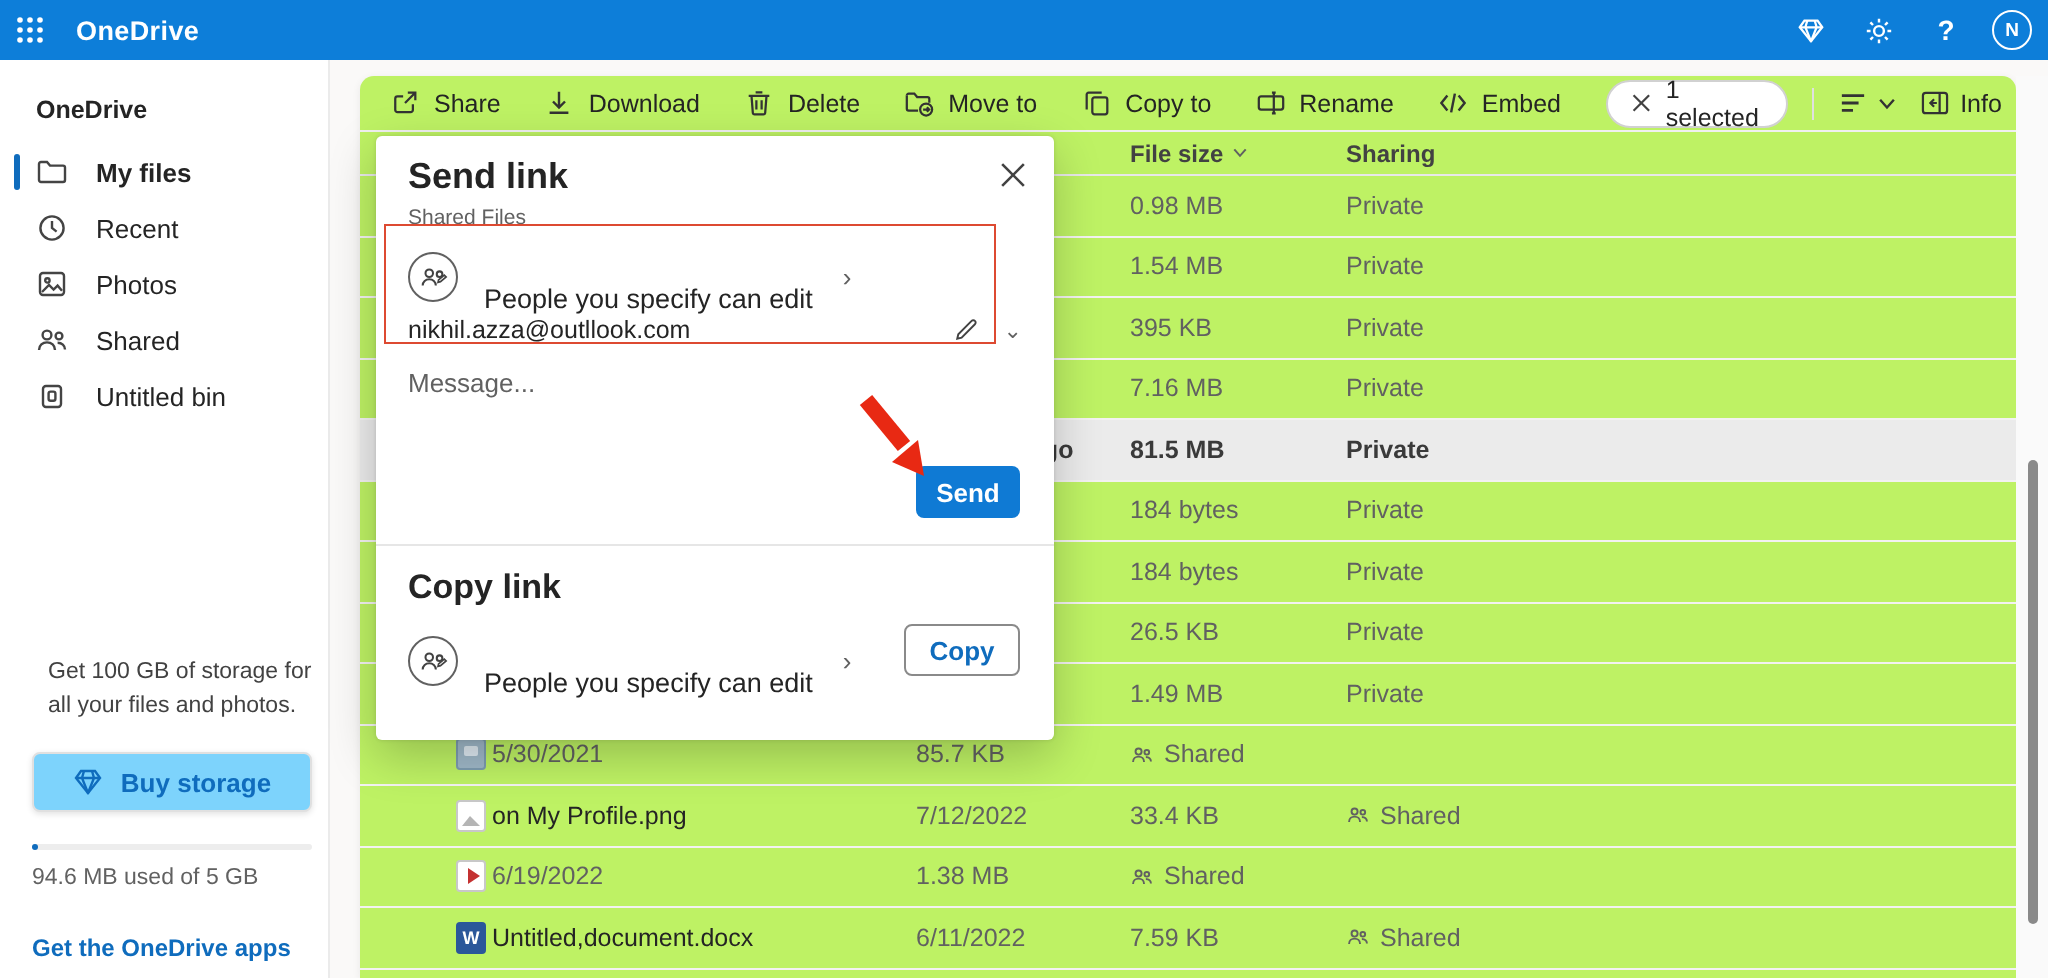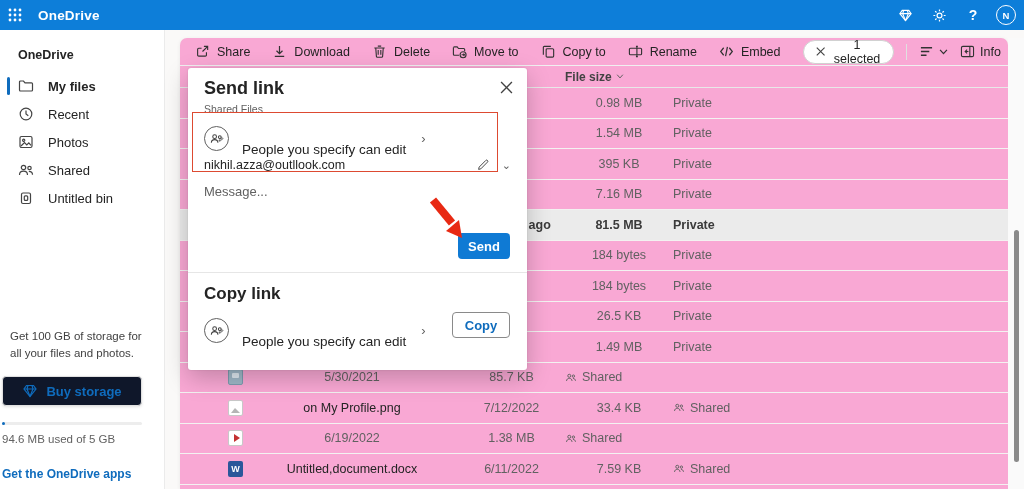--- a/index.html
+++ b/index.html
@@ -26,35 +26,35 @@
   .sidebar { position:absolute; left:0; top:30px; width:165px; height:459px;
     background:#fff; border-right:1px solid #ebebeb; z-index:2; }
   .sb-heading { font-size:12.5px; font-weight:bold; color:#242424; padding:18px 0 10px 18px; }
   .sb-item { position:relative; height:28px; display:flex; align-items:center; gap:14px;
     padding-left:18px; font-size:13px; color:#242424; cursor:pointer; }
   .sb-item .sel-bar { display:none; }
   .sb-item.selected { font-weight:bold; }
   .sb-item.selected .sel-bar { display:block; position:absolute; left:7px; top:5px; width:3px; height:18px;
     background:#0f6cbd; border-radius:2px; }
   .sb-item svg { color:#444; flex:0 0 auto; }
-  .storage { position:absolute; left:0; bottom:0; width:165px; padding:0 10px 6px 10px; }
+  .storage { position:absolute; left:0; bottom:0; width:165px; padding:0 10px 6px 24px; }
   .promo-text { font-size:11.5px; color:#424242; line-height:1.5; width:138px; }
   .link { color:#0f6cbd; text-decoration:underline; font-size:11.5px; cursor:pointer; }
-  .buy-btn { margin:14px 0 0 -8px; width:140px; height:30px; background:#0f172a; border:1px solid #e0e0e0;
+  .buy-btn { margin:14px 0 0 -8px; width:140px; height:30px; background:#7dd3fc; border:1px solid #e0e0e0;
     border-radius:4px; box-shadow:0 1px 3px rgba(0,0,0,.12); display:flex; align-items:center; justify-content:center;
     gap:8px; font-size:13px; font-weight:bold; color:#0f6cbd; cursor:pointer; }
   .usage-wrap { margin:16px 0 0 -8px; width:140px; }
   .usage-track { width:100%; height:3px; background:#ededed; border-radius:2px; position:relative; }
   .usage-fill { position:absolute; left:0; top:0; height:3px; width:6px; background:#0f6cbd; border-radius:2px; }
   .usage-label { font-size:11.5px; color:#616161; margin-top:8px; }
   .apps-link { font-size:12px; font-weight:bold; color:#0f6cbd; margin:22px 0 2px -8px; cursor:pointer; text-decoration:none; }
 
   
   .card { position:absolute; left:180px; top:38px; width:828px; height:451px;
-    background:#f9a8d4; border-radius:7px 7px 0 0; box-shadow:0 1px 4px rgba(0,0,0,.07); z-index:1; overflow:hidden;text-align:center; }
+    background:#bef264; border-radius:7px 7px 0 0; box-shadow:0 1px 4px rgba(0,0,0,.07); z-index:1; overflow:hidden; }
   .toolbar { height:28px; display:flex; align-items:center; padding:0 10px 0 15px; border-bottom:1px solid #f0f0f0; }
   .cmd { display:flex; align-items:center; gap:7px; font-size:12.5px; color:#242424; margin-right:22px; cursor:pointer; white-space:nowrap; }
   .cmd svg { color:#333; }
   .toolbar-right { margin-left:auto; display:flex; align-items:center; gap:12px; }
   .sel-pill { display:flex; align-items:center; gap:8px; height:24px; padding:0 12px;
     border:1px solid #d1d1d1; border-radius:13px; font-size:12.5px; cursor:pointer; background:#fff; }
   .tb-sep { width:1px; height:16px; background:#e0e0e0; }
   .sort-ctl, .info-ctl { display:flex; align-items:center; gap:5px; font-size:12.5px; cursor:pointer; }
 
   
@@ -331,20 +331,21 @@
     <div></div>
       <div></div>
       <div></div>
       <div></div>
     <div class="hdr-filesize">
       <span>File size</span>
       <svg width="8" height="5" viewBox="0 0 10 7" fill="none" stroke="#616161" stroke-width="1.4">
           <path d="M1 1 L5 5.5 L9 1"></path>
         </svg>
     </div>
+    <div>Sharing</div>
   </div>
 
   <div class="rows" id="rows">
       <div class="row">
         <div></div>
         <div></div>
         <div class="cell name"></div>
         <div class="cell"></div>
         <div class="cell">0.98 MB</div>
         <div class="cell share-cell">

